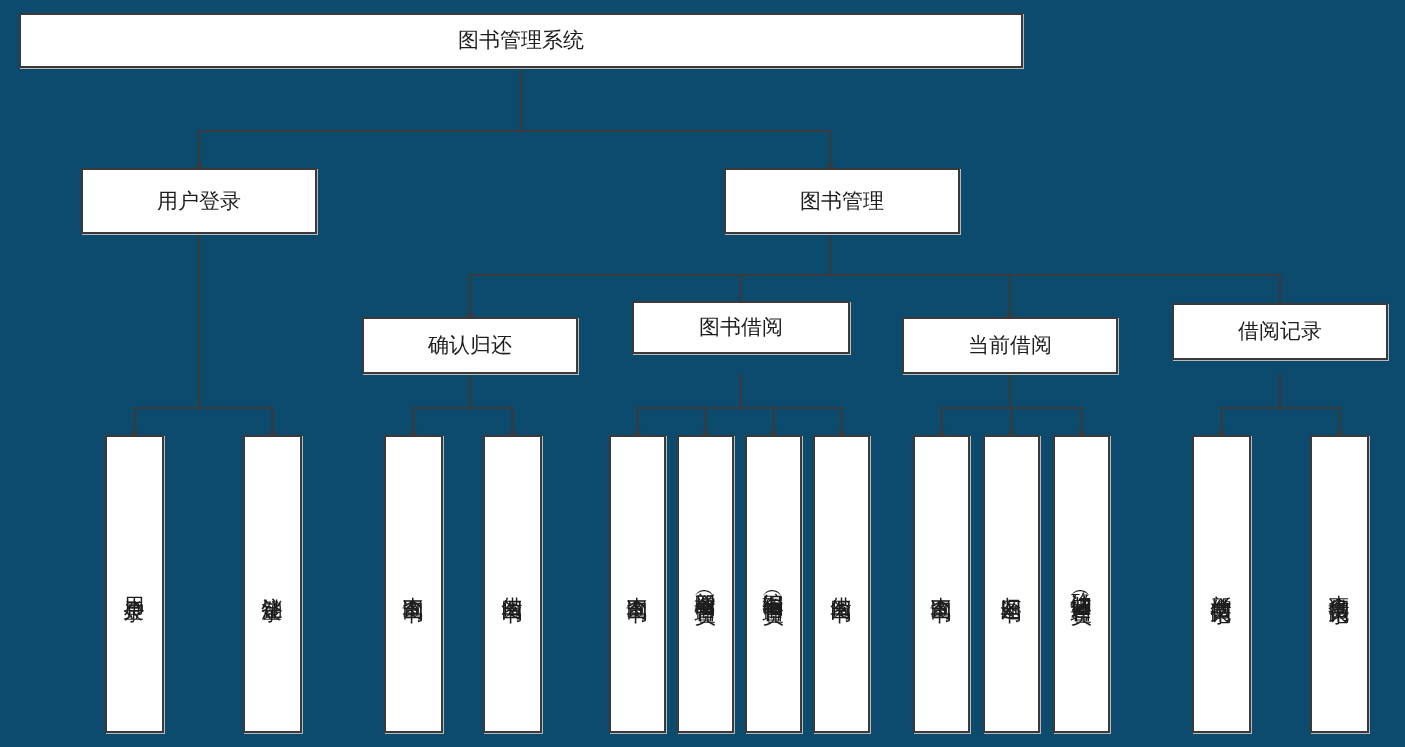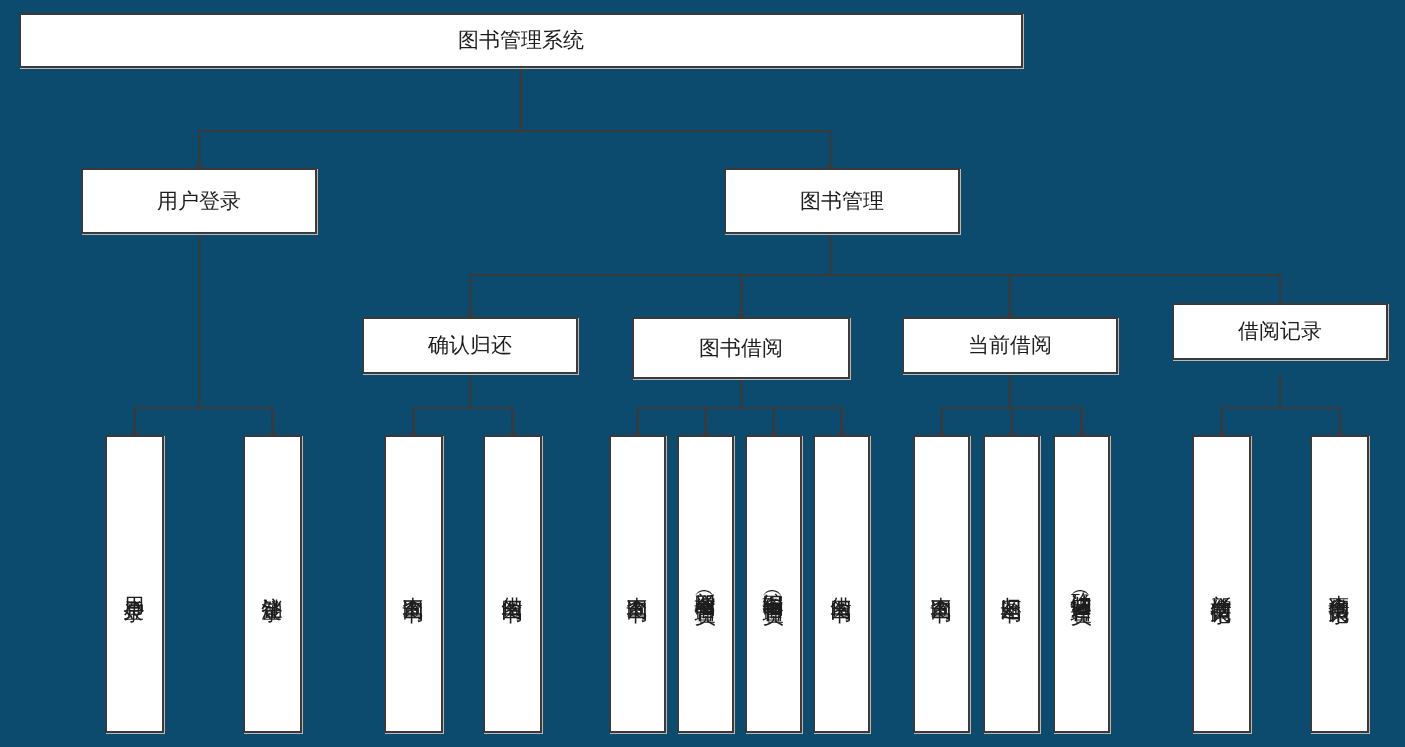--- a/index.html
+++ b/index.html
@@ -116,21 +116,21 @@
       </div>
       <div class="node horiz" id="node-user-login" style="left: 81px; top: 168px; width: 236px; height: 66px;">
         <span class="label">用户登录</span>
       </div>
       <div class="node horiz" id="node-book-manage" style="left: 712px; top: 168px; width: 236px; height: 66px; margin-left: 12px;">
         <span class="label">图书管理</span>
       </div>
       <div class="node horiz" id="node-new-book-rec" style="left: 362px; top: 317px; width: 216px; height: 57px;">
         <span class="label">确认归还</span>
       </div>
-      <div class="node horiz" id="node-book-borrow" style="left: 632px; top: 317px; width: 218px; height: 62px;">
+      <div class="node horiz" id="node-book-borrow" style="left: 632px; top: 301px; width: 218px; height: 53px;">
         <span class="label">图书借阅</span>
       </div>
       <div class="node horiz" id="node-current-borrow" style="left: 902px; top: 317px; width: 216px; height: 57px;">
         <span class="label">当前借阅</span>
       </div>
       <div class="node horiz" id="node-borrow-record" style="left: 1172px; top: 303px; width: 216px; height: 57px;">
         <span class="label">借阅记录</span>
       </div>
       <div class="node vert" id="node-leaf-user-login" style="left: 105px; top: 435px; width: 59px; height: 298px;">
         <span class="label">用户登录</span>

